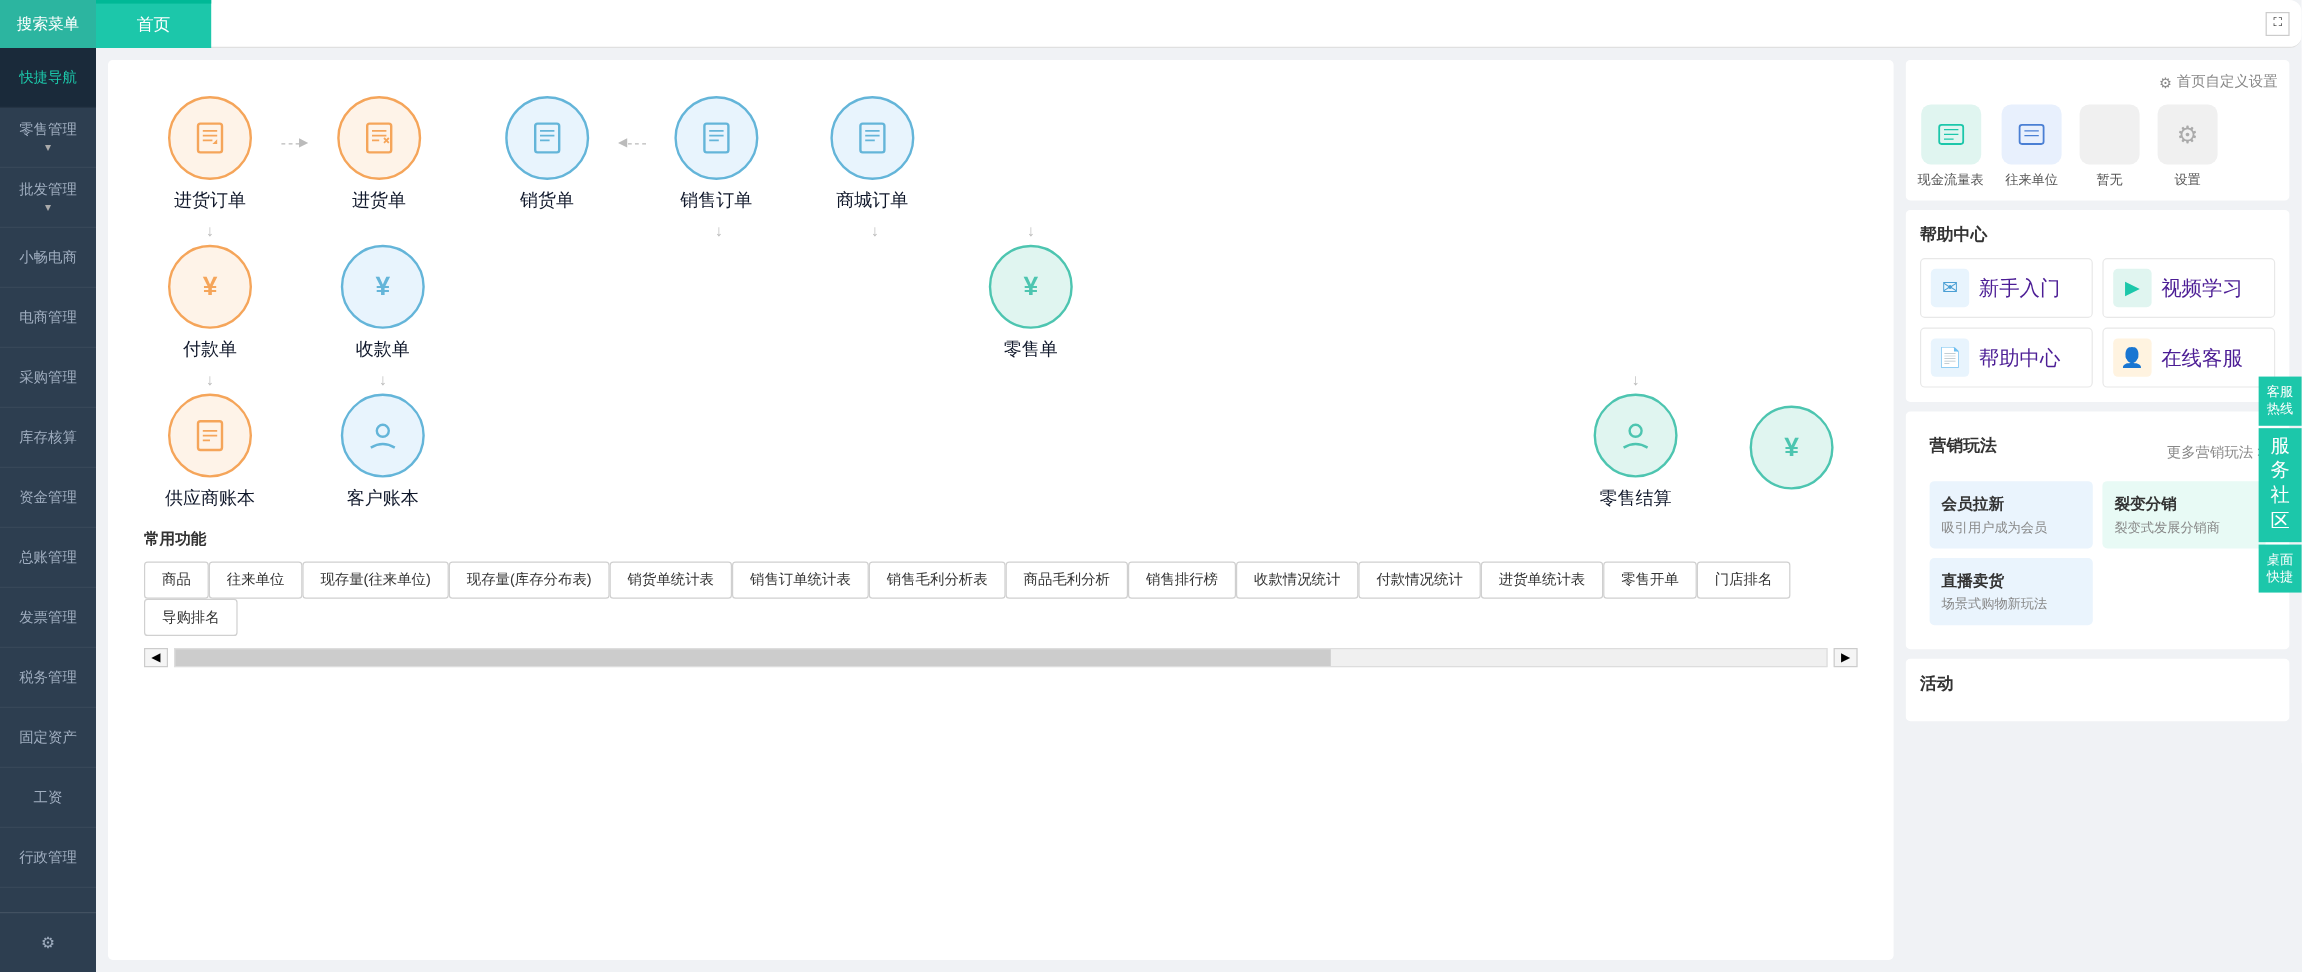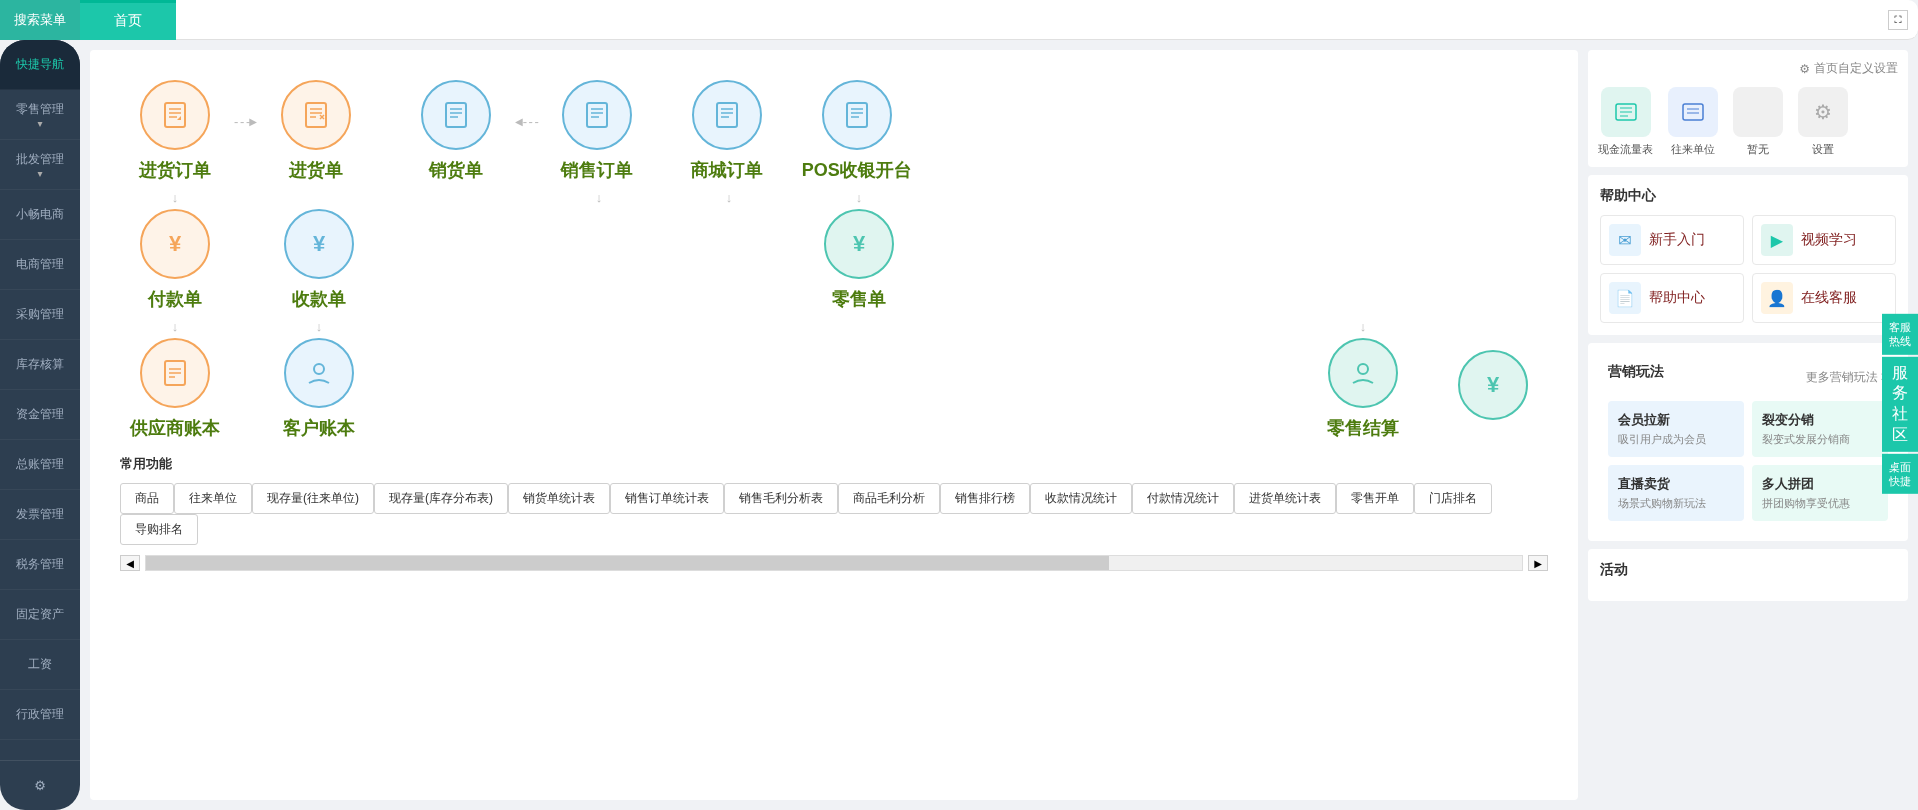--- a/index.html
+++ b/index.html
@@ -9,38 +9,38 @@
     .top-bar { display: flex; align-items: center; height: 40px; background: #fff; border-bottom: 1px solid #e0e0e0; flex-shrink: 0; border-radius: 10px; }
     .search-menu { width: 80px; height: 40px; background: #2cb5a0; color: #fff; display: flex; align-items: center; justify-content: center; font-size: 13px; flex-shrink: 0; }
     .tab-home { height: 40px; padding: 0 34px; background: #1cc7aa; color: #fff; display: flex; align-items: center; font-size: 14px; border-top: 3px solid #00b896; }
     .top-right { margin-left: auto; margin-right: 10px; display: flex; align-items: center; }
     .expand-icon { width: 20px; height: 20px; border: 1px solid #ccc; display: flex; align-items: center; justify-content: center; font-size: 10px; cursor: pointer; }
 
     
     .main-layout { display: flex; flex: 1; overflow: hidden; }
 
     
-    .sidebar { width: 80px; background: #2d3e50; display: flex; flex-direction: column; flex-shrink: 0; overflow-y: auto; border-radius: 25px; }
+    .sidebar { width: 80px; background: #2d3e50; display: flex; flex-direction: column; flex-shrink: 0; overflow-y: auto; }
     .sidebar-item { height: 50px; display: flex; align-items: center; justify-content: center; color: #a0aec0; font-size: 13px; cursor: pointer; position: relative; flex-direction: column; border-bottom: 1px solid rgba(255,255,255,0.05); }
     .sidebar-item.active { background: #1a2a3a; color: #1cc7aa; }
     .sidebar-item .label { font-size: 12px; }
     .sidebar-bottom { margin-top: auto; }
     .sidebar-settings { height: 50px; display: flex; align-items: center; justify-content: center; color: #a0aec0; cursor: pointer; border-top: 1px solid rgba(255,255,255,0.1); }
 
     
     .content-area { flex: 1; display: flex; gap: 10px; padding: 10px; overflow: hidden; background: #f0f2f5; }
 
     
     .main-panel { flex: 1; background: #fff; border-radius: 4px; padding: 20px; overflow-y: auto; position: relative; }
     .wf-node { display: flex; flex-direction: column; align-items: center; width: 110px; flex-shrink: 0; }
     .wf-circle { width: 70px; height: 70px; border-radius: 50%; display: flex; align-items: center; justify-content: center; font-size: 28px; }
     .wf-circle.orange { background: #fef3e8; border: 2px solid #f5a55a; color: #f5a55a; }
     .wf-circle.blue-light { background: #e8f4fd; border: 2px solid #64b5d9; color: #64b5d9; }
     .wf-circle.teal { background: #e0f5f0; border: 2px solid #4dc5b0; color: #4dc5b0; }
-    .wf-label { font-size: 18px; color: #4d7c0f; margin-top: 8px; text-align: center; font-weight: bold; }
+    .wf-label { font-size: 15px; color: #0f172a; margin-top: 8px; text-align: center; }
 
     
     .common-functions { margin-top: 15px; }
     .common-title { font-size: 13px; color: #333; margin-bottom: 10px; font-weight: bold; }
     .func-grid { display: flex; flex-wrap: wrap; gap: 0; }
     .func-btn { padding: 6px 14px; border: 1px solid #d0d0d0; border-radius: 3px; background: #fff; color: #333; font-size: 12px; cursor: pointer; white-space: nowrap; }
 
     
     .scroll-row { display: flex; align-items: center; margin-top: 10px; gap: 5px; }
     .scroll-btn { width: 20px; height: 16px; border: 1px solid #ccc; background: #f5f5f5; display: flex; align-items: center; justify-content: center; font-size: 10px; cursor: pointer; flex-shrink: 0; }
@@ -64,21 +64,21 @@
 
     
     .help-section { background: #fff; border-radius: 4px; padding: 12px; }
     .section-title { font-size: 14px; color: #333; font-weight: bold; margin-bottom: 10px; }
     .help-grid { display: grid; grid-template-columns: 1fr 1fr; gap: 8px; }
     .help-item { display: flex; align-items: center; gap: 8px; padding: 8px; border: 1px solid #e8e8e8; border-radius: 4px; cursor: pointer; }
     .help-icon { width: 32px; height: 32px; border-radius: 4px; display: flex; align-items: center; justify-content: center; font-size: 16px; }
     .help-icon.blue { background: #e8f4fd; color: #4a9fd4; }
     .help-icon.green { background: #e0f5f0; color: #1cc7aa; }
     .help-icon.orange { background: #fff3e0; color: #f5a55a; }
-    .help-label { font-size: 14px; color: #7f1d1d; }
+    .help-label { font-size: 17px; color: #4c1d95; }
 
     
     .marketing-section { background: #fff; border-radius: 4px; padding: 20px; }
     .marketing-header { display: flex; justify-content: space-between; align-items: center; margin-bottom: 10px; }
     .more-link { font-size: 12px; color: #888; cursor: pointer; }
     .marketing-grid { display: grid; grid-template-columns: 1fr 1fr; gap: 8px; }
     .marketing-item { padding: 10px; border-radius: 4px; cursor: pointer; }
     .marketing-item.light-blue { background: #eaf4fd; }
     .marketing-item.light-green { background: #e8faf5; }
     .marketing-item .m-title { font-size: 13px; color: #333; font-weight: bold; margin-bottom: 3px; }
@@ -238,31 +238,20 @@
                   <line x1="10" y1="10" x2="22" y2="10" stroke="#64b5d9" stroke-width="1.5"></line>
                   <line x1="10" y1="14" x2="22" y2="14" stroke="#64b5d9" stroke-width="1.5"></line>
                   <line x1="10" y1="18" x2="18" y2="18" stroke="#64b5d9" stroke-width="1.5"></line>
                 </svg>
             </div>
             <span class="wf-label">商城订单</span>
           </div>
 
           <div style="width:20px;margin-bottom:20px;"></div>
 
-          <div class="wf-node">
-            <div class="wf-circle blue-light">
-              <svg width="32" height="32" viewBox="0 0 32 32">
-                  <rect x="6" y="4" width="20" height="24" rx="2" fill="none" stroke="#64b5d9" stroke-width="2"></rect>
-                  <line x1="10" y1="10" x2="22" y2="10" stroke="#64b5d9" stroke-width="1.5"></line>
-                  <line x1="10" y1="14" x2="22" y2="14" stroke="#64b5d9" stroke-width="1.5"></line>
-                  <line x1="10" y1="18" x2="18" y2="18" stroke="#64b5d9" stroke-width="1.5"></line>
-                </svg>
-            </div>
-            <span class="wf-label">POS收银开台</span>
-          </div>
         </div>
 
         <div style="display:flex;align-items:center;margin-bottom:4px;">
           <div style="width:110px;display:flex;justify-content:center;">
               <span style="color:#bbb">↓</span>
             </div>
           <div style="width:34px;"></div>
           <div style="width:110px;"></div>
           <div style="width:30px;"></div>
           <div style="width:110px;display:flex;justify-content:center;"></div>
@@ -480,24 +469,20 @@
             <div class="m-desc">吸引用户成为会员</div>
           </div>
           <div class="marketing-item light-green">
             <div class="m-title">裂变分销</div>
             <div class="m-desc">裂变式发展分销商</div>
           </div>
           <div class="marketing-item light-blue">
             <div class="m-title">直播卖货</div>
             <div class="m-desc">场景式购物新玩法</div>
           </div>
-          <div class="marketing-item light-green">
-            <div class="m-title">多人拼团</div>
-            <div class="m-desc">拼团购物享受优惠</div>
-          </div>
         </div>
       </div>
 
       <div class="activity-section">
         <div class="section-title">活动</div>
       </div>
     </div>
   </div>
 </div>
 

